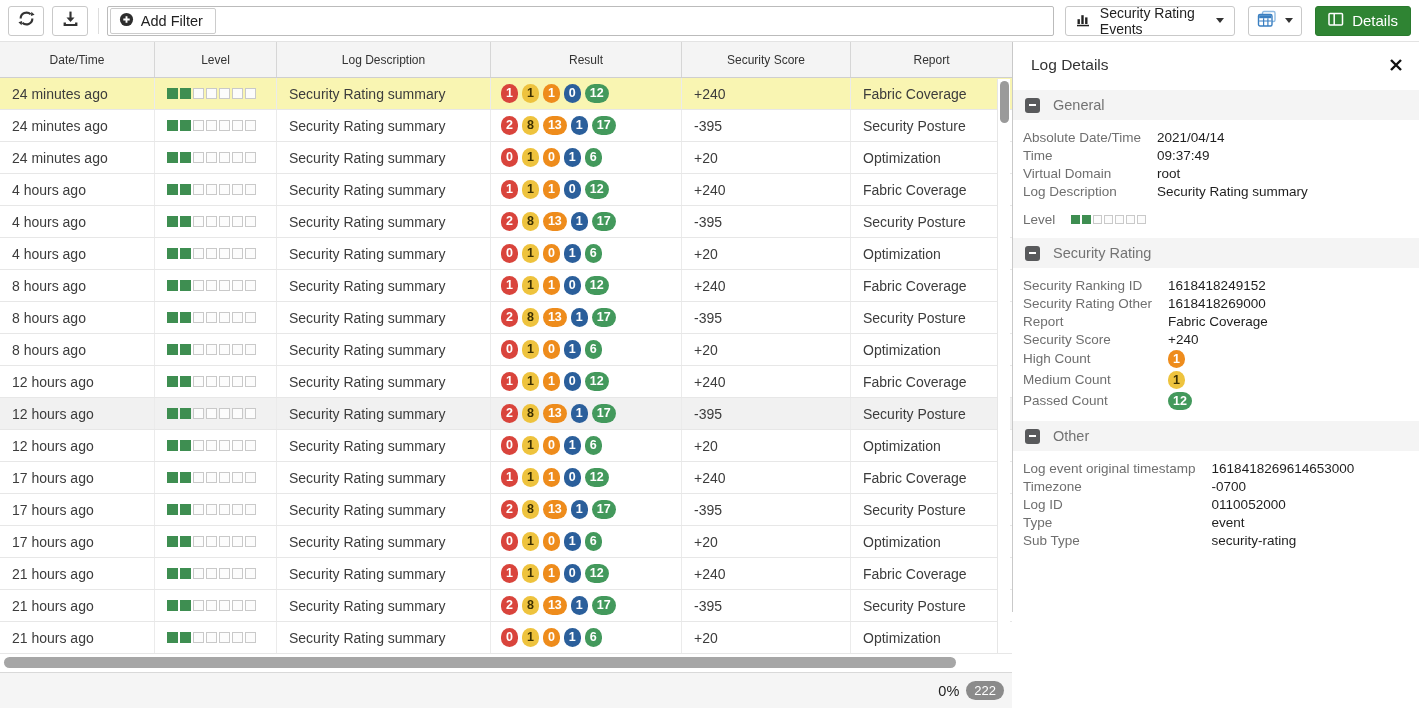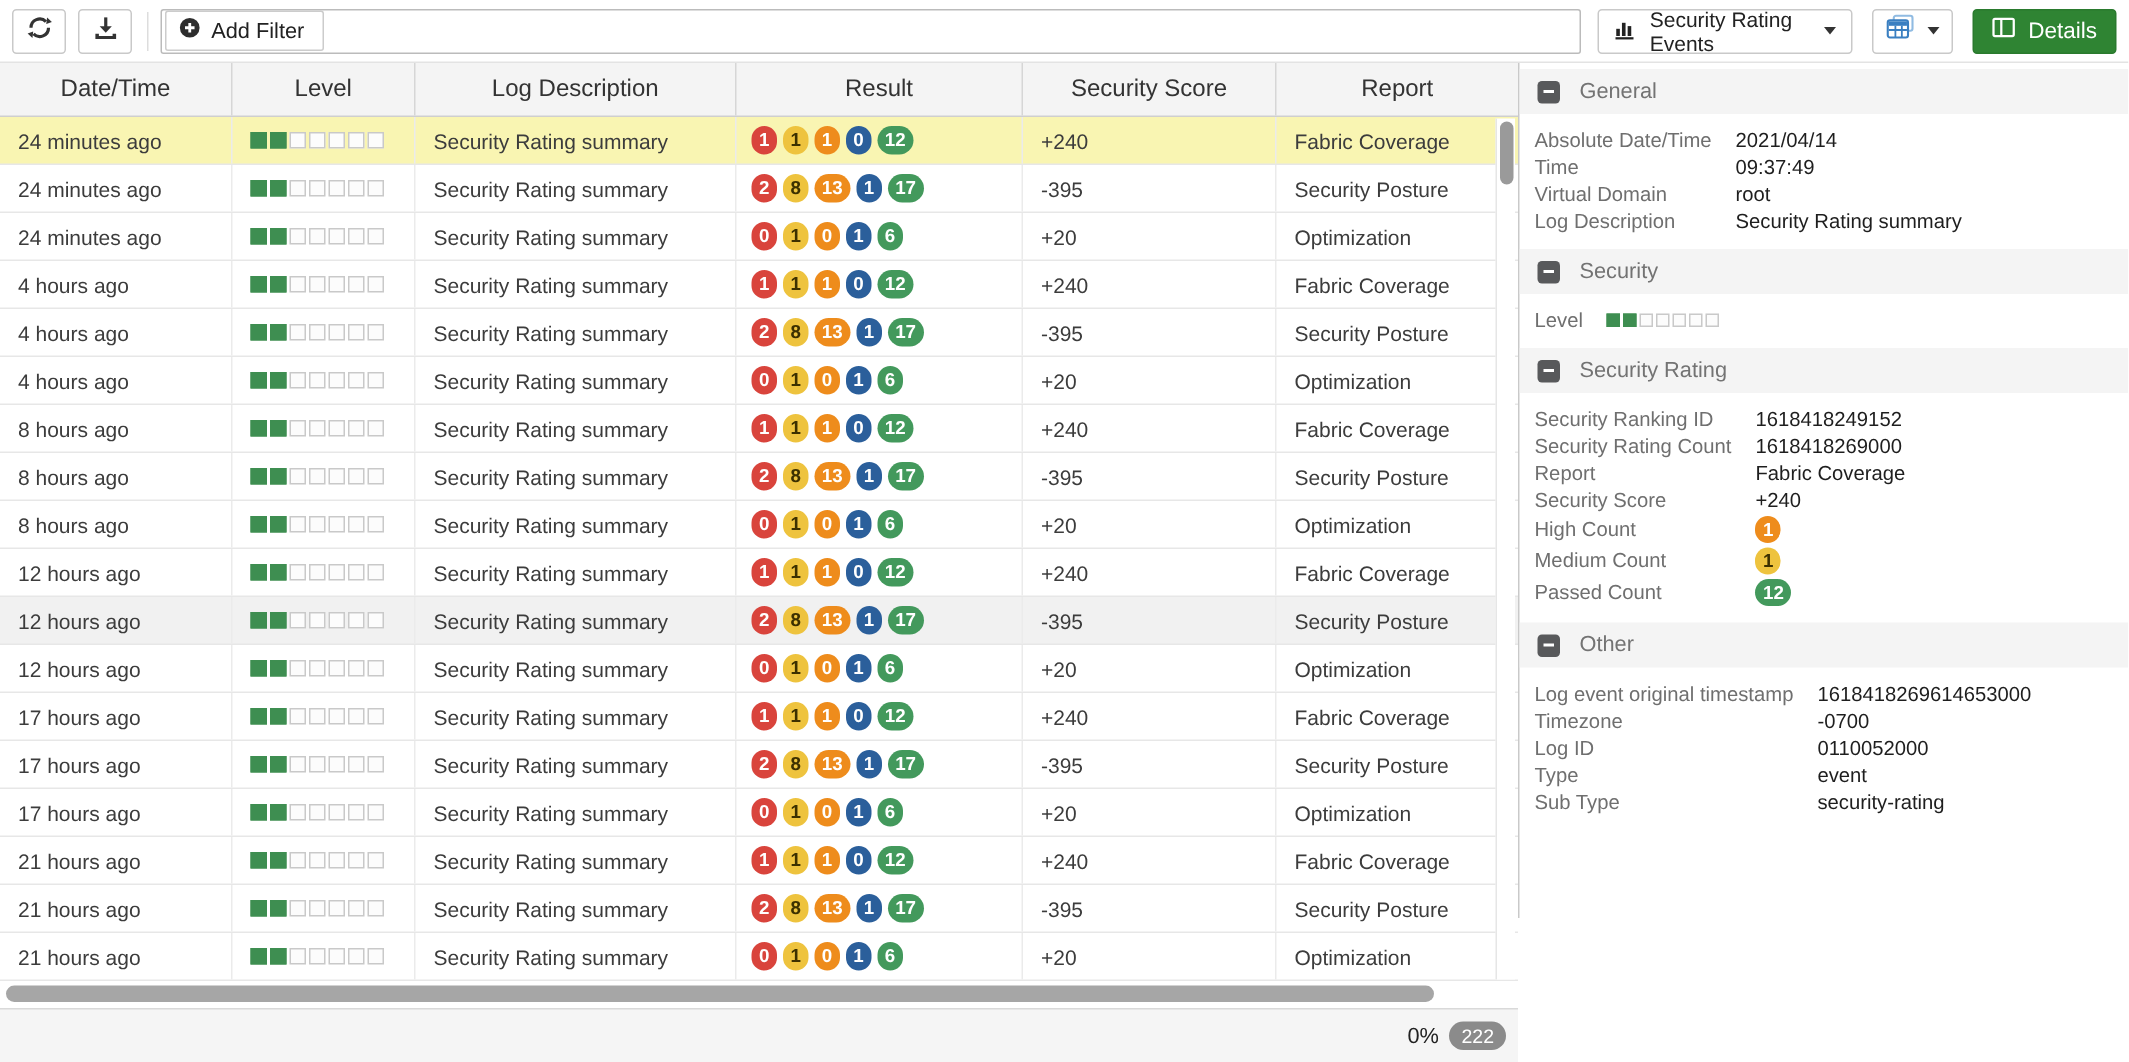--- a/index.html
+++ b/index.html
@@ -17,21 +17,21 @@
   .layout-btn { height:30px; margin-left:13px; background:#fff; border:1px solid #c9c9c9; border-radius:3px; display:flex; align-items:center; gap:6px; padding:0 8px; cursor:pointer; }
   .details-btn { height:30px; margin-left:13px; background:#2f8433; border:1px solid #2a7a2e; border-radius:3px; display:flex; align-items:center; gap:8px; padding:0 12px; color:#fff; font-size:15px; cursor:pointer; }
 
   
   .content { flex:1; display:flex; min-height:0; }
   .left { width:1012px; flex:0 0 1012px; display:flex; flex-direction:column; position:relative; }
 
   
   .grid-row { display:grid; grid-template-columns:155px 122px 214px 191px 169px 161px; }
   .grid-header { height:36px; background:#f4f4f4; border-bottom:1px solid #cfcfcf; flex:0 0 36px; }
-  .grid-header .hcell { display:flex; align-items:center; justify-content:center; font-size:16px; color:#333; border-right:1px solid #d6d6d6; cursor:pointer; }
+  .grid-header .hcell { display:flex; align-items:center; justify-content:center; font-size:12px; color:#333; border-right:1px solid #d6d6d6; cursor:pointer; }
   .grid-header .hcell:last-child { border-right:none; }
   .grid-body { flex:0 0 576px; overflow:hidden; }
   .t-row { height:32px; border-bottom:1px solid #e7e7e7; background:#fff; cursor:pointer; }
   .t-row.selected { background:#f9f5b2; }
   .t-row.hover { background:#f1f1f1; }
   .t-row .cell { display:flex; align-items:center; font-size:14px; color:#3c3c3c; border-right:1px solid #ebebeb; padding-left:12px; overflow:hidden; white-space:nowrap; }
   .t-row .cell:last-child { border-right:none; }
   .cell.c-result { padding-left:10px; gap:4px; }
 
   .sq { display:inline-block; width:11px; height:11px; border:1px solid #c9c9c9; background:#fcfcfc; margin-right:2px; }
@@ -597,20 +597,28 @@
       <div class="hscroll">
           <div class="hthumb"></div>
         </div>
       <div class="statusbar">
         <span class="pct">0%</span>
         <span class="count-badge">222</span>
       </div>
     </div>
 
     <div class="panel">
+      <div class="panel-header">
+        <span class="panel-title">Log Details</span>
+        <span class="close-btn">
+          <svg width="14" height="14" viewBox="0 0 14 14">
+            <path d="M2 2 L12 12 M12 2 L2 12" stroke="#111" stroke-width="2.4"></path>
+          </svg>
+        </span>
+      </div>
       <div id="sections">
           <div class="section-bar">
             <span class="minus-box"></span>
             <span>General</span>
           </div>
           <div class="fields">
             <div class="frow">
               <div class="flabel">Absolute Date/Time</div>
               <div class="fvalue">2021/04/14</div>
             </div>
@@ -619,24 +627,20 @@
               <div class="fvalue">09:37:49</div>
             </div>
             <div class="frow">
               <div class="flabel">Virtual Domain</div>
               <div class="fvalue">root</div>
             </div>
             <div class="frow">
               <div class="flabel">Log Description</div>
               <div class="fvalue">Security Rating summary</div>
             </div>
-          </div>
-          <div class="section-bar">
-            <span class="minus-box"></span>
-            <span>Security</span>
           </div>
           <div class="fields">
             <div class="frow">
               <div class="flabel">Level</div>
               <div class="fvalue">
                 <span class="level-inline">
                   <span class="sq f small"></span>
                   <span class="sq f small"></span>
                   <span class="sq small"></span>
                   <span class="sq small"></span>
@@ -650,21 +654,21 @@
           <div class="section-bar">
             <span class="minus-box"></span>
             <span>Security Rating</span>
           </div>
           <div class="fields">
             <div class="frow">
               <div class="flabel">Security Ranking ID</div>
               <div class="fvalue">1618418249152</div>
             </div>
             <div class="frow">
-              <div class="flabel">Security Rating Count</div>
+              <div class="flabel">Security Rating Other</div>
               <div class="fvalue">1618418269000</div>
             </div>
             <div class="frow">
               <div class="flabel">Report</div>
               <div class="fvalue">Fabric Coverage</div>
             </div>
             <div class="frow">
               <div class="flabel">Security Score</div>
               <div class="fvalue">+240</div>
             </div>

